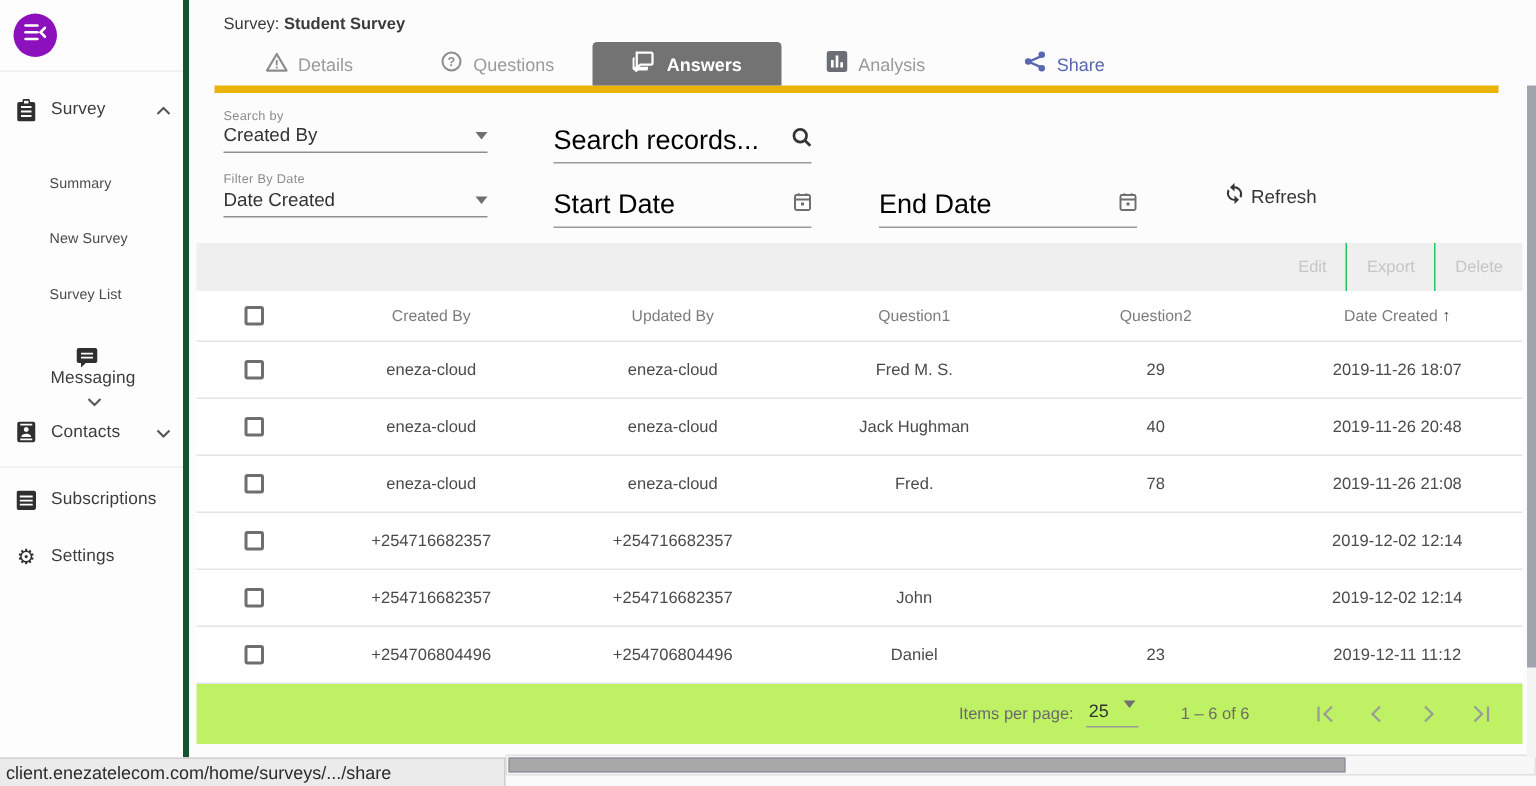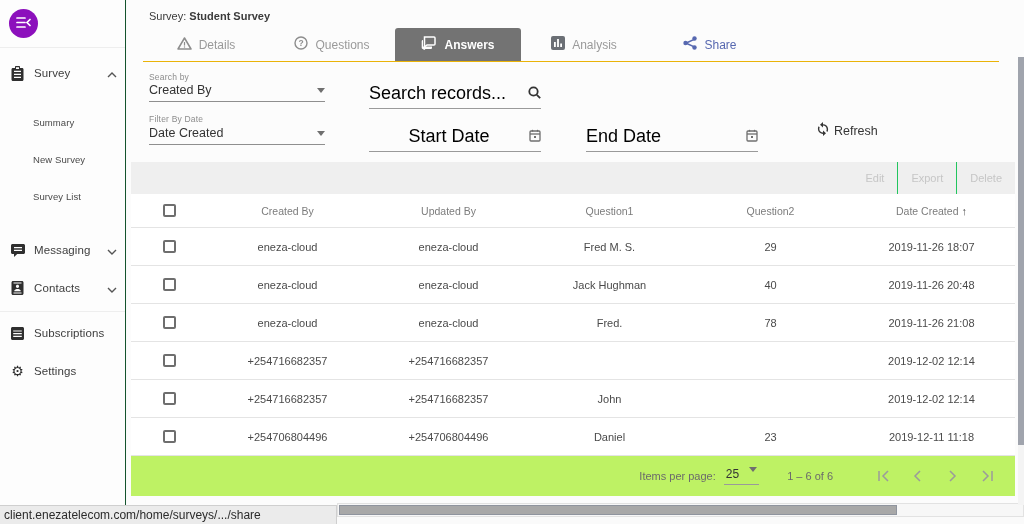--- a/index.html
+++ b/index.html
@@ -2,36 +2,36 @@
 <html><head>
 <meta charset="utf-8">
 <style>
   * { margin:0; padding:0; box-sizing:border-box; }
   html,body { width:1024px; height:524px; overflow:hidden; }
   body { font-family:"Liberation Sans", sans-serif; background:#fafafa; color:#3c3c3c; position:relative; }
 
   .app { position:relative; width:1024px; height:524px; background:#fafafa; }
 
   
-  .sidebar { position:absolute; left:0; top:0; width:126px; height:505px; background:#fdfdfd; border-right:1px solid #14532d; z-index:2; }
+  .sidebar { position:absolute; left:0; top:0; width:126px; height:505px; background:#fdfdfd; border-right:4px solid #14532d; z-index:2; }
   .menu-btn { width:29px; height:29px; border-radius:50%; background:#8C10BC; margin:9px 0 0 9px; display:flex; align-items:center; justify-content:center; cursor:pointer; }
   .sidebar-divider { border-bottom:1px solid #eeeeee; margin-top:9px; }
   .nav-item { display:flex; align-items:center; padding:0 8px 0 10px; height:38px; cursor:pointer; }
   .nav-item .ico { width:15px; height:15px; display:flex; align-items:center; justify-content:center; margin-right:9px; flex:none; }
   .nav-item .lbl { font-size:11.5px; font-weight:500; color:#3d3d3d; flex:1; letter-spacing:.1px; }
   .nav-item .chev { flex:none; margin-left:2px; }
   .sub-item { padding:0 8px 0 33px; height:37px; display:flex; align-items:center; font-size:9.5px; color:#4a4a4a; cursor:pointer; letter-spacing:.1px; }
   .gear-glyph { font-size:14px; line-height:14px; color:#2f2f2f; }
 
   
   .main { position:absolute; left:127px; top:0; width:897px; height:515px; background:#fcfcfc; }
   .survey-header { padding:10px 0 0 22px; height:28px; font-size:11px; color:#3b3b3b; }
   .survey-header b { font-weight:bold; }
 
-  .tabs { display:flex; margin-left:16px; height:34px; border-bottom:1px solid #eab308; width:856px; }
+  .tabs { display:flex; margin-left:16px; height:34px; border-bottom:5px solid #eab308; width:856px; }
   .tab { width:126px; display:flex; align-items:center; justify-content:center; gap:7px; font-size:12px; color:#9a9a9a; cursor:pointer; }
   .tab.active { background:#737373; color:#ffffff; border-radius:3px 3px 0 0; font-weight:bold; }
   .tab.share-tab { color:#5768b0; }
 
   
   .filters { position:relative; height:100px; }
   .f-label { position:absolute; font-size:8.5px; color:#8c8c8c; letter-spacing:.2px; }
   .f-select { position:absolute; width:176px; border-bottom:1px solid #8f8f8f; padding-bottom:4px; display:flex; align-items:center; cursor:pointer; }
   .f-select .val { font-size:12.5px; font-weight:500; color:#333; flex:1; }
   .caret { width:0; height:0; border-left:4.5px solid transparent; border-right:4.5px solid transparent; border-top:5px solid #6f6f6f; }
@@ -100,21 +100,21 @@
       <span class="chev">
         <svg width="10" height="6" viewBox="0 0 10 6">
             <polyline points="1,5 5,1 9,5" fill="none" stroke="#555" stroke-width="1.4"></polyline>
           </svg>
       </span>
     </div>
     <div class="sub-item" style="margin-top:12px;">Summary</div>
     <div class="sub-item">New Survey</div>
     <div class="sub-item">Survey List</div>
 
-    <div class="nav-item" style="margin-top:16px;">
+    <div class="nav-item" style="margin-top:16px;flex-direction:column;">
       <span class="ico">
         <svg width="14" height="13" viewBox="0 0 14 13">
             <path fill="#2f2f2f" d="M12.5 0h-11C.7 0 0 .7 0 1.5v7C0 9.3.7 10 1.5 10H3v3l3.2-3h6.3c.8 0 1.5-.7 1.5-1.5v-7C14 .7 13.3 0 12.5 0zM11 7H3V5.8h8V7zm0-2.7H3V3.1h8v1.2z"></path>
           </svg>
       </span>
       <span class="lbl">Messaging</span>
       <span class="chev">
         <svg width="10" height="6" viewBox="0 0 10 6">
             <polyline points="1,1 5,5 9,1" fill="none" stroke="#555" stroke-width="1.4"></polyline>
           </svg>
@@ -233,21 +233,21 @@
             </svg>
         </span>
       </div>
 
       <span class="f-label" style="left:22px; top:52px;">Filter By Date</span>
       <div class="f-select" style="left:22px; top:64px;">
         <span class="val">Date Created</span>
         <span class="caret"></span>
       </div>
 
-      <div class="f-input" style="left:242px; top:64px;text-align:center;">
+      <div class="f-input" style="left:242px; top:64px;">
         <span class="ph">Start Date</span>
         <span>
           <svg width="12" height="13" viewBox="0 0 12 13">
               <rect x="1" y="2" width="10" height="10" rx="1" fill="none" stroke="#6f6f6f" stroke-width="1.3"></rect>
               <line x1="1" y1="5" x2="11" y2="5" stroke="#6f6f6f" stroke-width="1.3"></line>
               <rect x="5" y="7" width="2" height="2" fill="#6f6f6f"></rect>
               <line x1="3.5" y1="0.8" x2="3.5" y2="2.6" stroke="#6f6f6f" stroke-width="1.3"></line>
               <line x1="8.5" y1="0.8" x2="8.5" y2="2.6" stroke="#6f6f6f" stroke-width="1.3"></line>
             </svg>
         </span>
@@ -345,21 +345,21 @@
         <div class="cell">2019-12-02 12:14</div>
       </div>
       <div class="t-row">
         <div class="cell-cb">
             <span class="checkbox"></span>
           </div>
         <div class="cell">+254706804496</div>
         <div class="cell">+254706804496</div>
         <div class="cell">Daniel</div>
         <div class="cell">23</div>
-        <div class="cell">2019-12-11 11:18</div>
+        <div class="cell">2019-12-11 11:12</div>
       </div>
     </div>
 
     <div class="pagination">
       <span class="ipp-label">Items per page:</span>
       <div class="ipp-select">
         <span class="val">25</span>
         <span class="caret"></span>
       </div>
       <span class="range-label">1 – 6 of 6</span>

